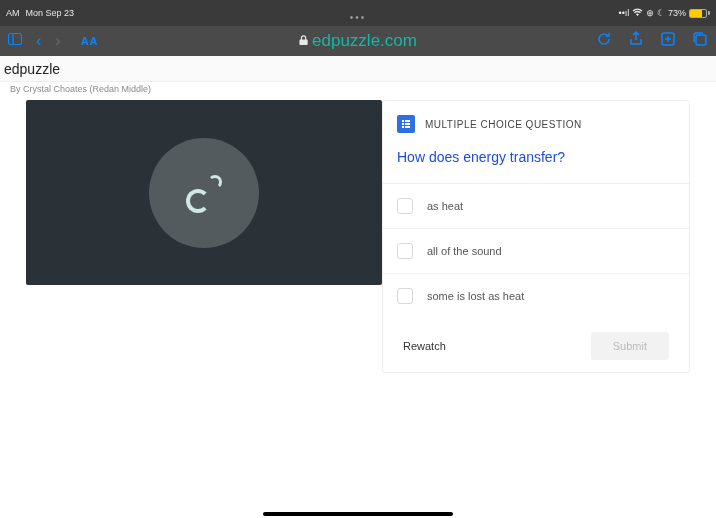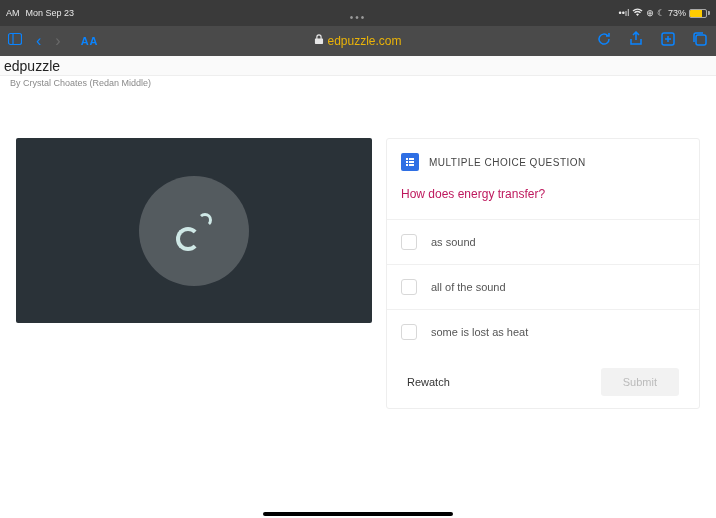--- a/index.html
+++ b/index.html
@@ -10,46 +10,46 @@
 .status-right { margin-left: auto; display: flex; align-items: center; gap: 3px; justify-content: space-between; }
 .battery { display: inline-flex; align-items: center; }
 .batt-body { width: 18px; height: 9px; border: 1px solid #aaa; border-radius: 2px; position: relative; }
 .batt-fill { position: absolute; left: 0; top: 0; bottom: 0; width: 73%; background: #ffcc00; border-radius: 1px 0 0 1px; }
 .batt-tip { width: 2px; height: 4px; background: #aaa; margin-left: 1px; border-radius: 0 1px 1px 0; }
 
 .nav-bar { height: 30px; background: #4a4a4a; display: flex; align-items: center; padding: 0 8px; position: relative; }
 .nav-btn { color: #0a84ff; font-size: 16px; margin-right: 14px; cursor: pointer; }
 .nav-btn.disabled { color: #6a6a6a; }
 .nav-aa { color: #0a84ff; font-size: 11px; font-weight: 600; letter-spacing: 1px; margin-left: 6px; }
-.url-area { position: absolute; left: 50%; transform: translateX(-50%); display: flex; align-items: center; gap: 4px; color: #eab308; font-size: 12px; }
+.url-area { position: absolute; left: 50%; transform: translateX(-50%); display: flex; align-items: center; gap: 4px; color: #14b8a6; font-size: 17px; }
 .lock-icon svg { width: 9px; height: 11px; fill: #e6e6e6; }
 .nav-right { margin-left: auto; display: flex; align-items: center; gap: 16px; }
 .nav-right span { color: #0a84ff; cursor: pointer; }
 .reload-icon svg, .share-icon svg, .new-tab-icon svg { width: 16px; height: 16px; stroke: #0a84ff; fill: none; stroke-width: 1.5; }
 .dots { position: absolute; left: 50%; top: -14px; transform: translateX(-50%); color: #9a9a9a; font-size: 10px; letter-spacing: 2px; }
 
-.page-header { height: 20px; background: #fafafa; border-bottom: 1px solid #eee; display: flex; align-items: center; padding-left: 4px; }
+.page-header { height: 26px; background: #fafafa; border-bottom: 1px solid #eee; display: flex; align-items: center; padding-left: 4px; }
 .page-title { font-size: 14px; font-weight: 500; color: #222; }
 
 .byline { font-size: 9px; color: #8a8a8a; padding: 2px 4px 6px 10px; }
 
-.content { display: flex; gap: 14px; padding: 0 16px; margin-top: 44px; }
+.content { display: flex; gap: 0; padding: 0 26px; }
 
 .video-pane { width: 356px; height: 185px; background: #2a3238; border-radius: 2px; display: flex; align-items: center; justify-content: center; position: relative; }
 .spinner-disc { width: 110px; height: 110px; border-radius: 50%; background: rgba(255,255,255,0.20); display: flex; align-items: center; justify-content: center; }
 .spinner-inner { position: relative; width: 44px; height: 44px; }
 .arc1 { position: absolute; right: 4px; top: 4px; width: 14px; height: 14px; border: 3px solid transparent; border-top-color: #cfe8e6; border-right-color: #cfe8e6; border-radius: 50%; }
 .arc2 { position: absolute; left: 4px; bottom: 2px; width: 24px; height: 24px; border: 4px solid transparent; border-left-color: #cfe8e6; border-bottom-color: #cfe8e6; border-top-color: #cfe8e6; border-radius: 50%; }
 
 .question-panel { flex: 1; border: 1px solid #eee; border-radius: 3px; background: #fff; }
 .q-header { display: flex; align-items: center; gap: 10px; padding: 14px 14px 10px; }
 .q-badge { width: 18px; height: 18px; background: #2f6fe4; border-radius: 2px; display: flex; align-items: center; justify-content: center; }
 .q-badge svg { width: 10px; height: 10px; fill: #fff; }
 .q-type { font-size: 10px; letter-spacing: 0.5px; color: #444; font-weight: 500; }
-.q-text { font-size: 12px; color: #be185d; padding: 6px 14px 18px; }
+.q-text { font-size: 14px; color: #1d4ed8; padding: 6px 14px 18px; }
 
 .choices { border-top: 1px solid #f0f0f0; }
 .choice { display: flex; align-items: center; gap: 14px; padding: 14px 14px; border-bottom: 1px solid #f0f0f0; cursor: pointer; }
 .choice:last-child { border-bottom: none; text-align: center; }
 .checkbox { width: 16px; height: 16px; border: 1px solid #d8d8d8; border-radius: 3px; flex-shrink: 0; }
 .choice-label { font-size: 11px; color: #555; }
 
 .actions { display: flex; align-items: center; justify-content: space-between; padding: 14px 20px 12px; }
 .rewatch { font-size: 11px; color: #333; font-weight: 500; cursor: pointer; }
 .submit { font-size: 11px; color: #bbb; background: #f2f2f2; border: none; padding: 8px 22px; border-radius: 3px; cursor: not-allowed; text-align: center; }
@@ -157,21 +157,21 @@
             <rect x="4" y="7" width="5" height="2"></rect>
           </svg>
       </span>
       <span class="q-type">MULTIPLE CHOICE QUESTION</span>
     </div>
     <div class="q-text">How does energy transfer?</div>
 
     <div class="choices">
       <div class="choice">
         <span class="checkbox"></span>
-        <span class="choice-label">as sound</span>
+        <span class="choice-label">as heat</span>
       </div>
       <div class="choice">
         <span class="checkbox"></span>
         <span class="choice-label">all of the sound</span>
       </div>
       <div class="choice">
         <span class="checkbox"></span>
         <span class="choice-label">some is lost as heat</span>
       </div>
     </div>

